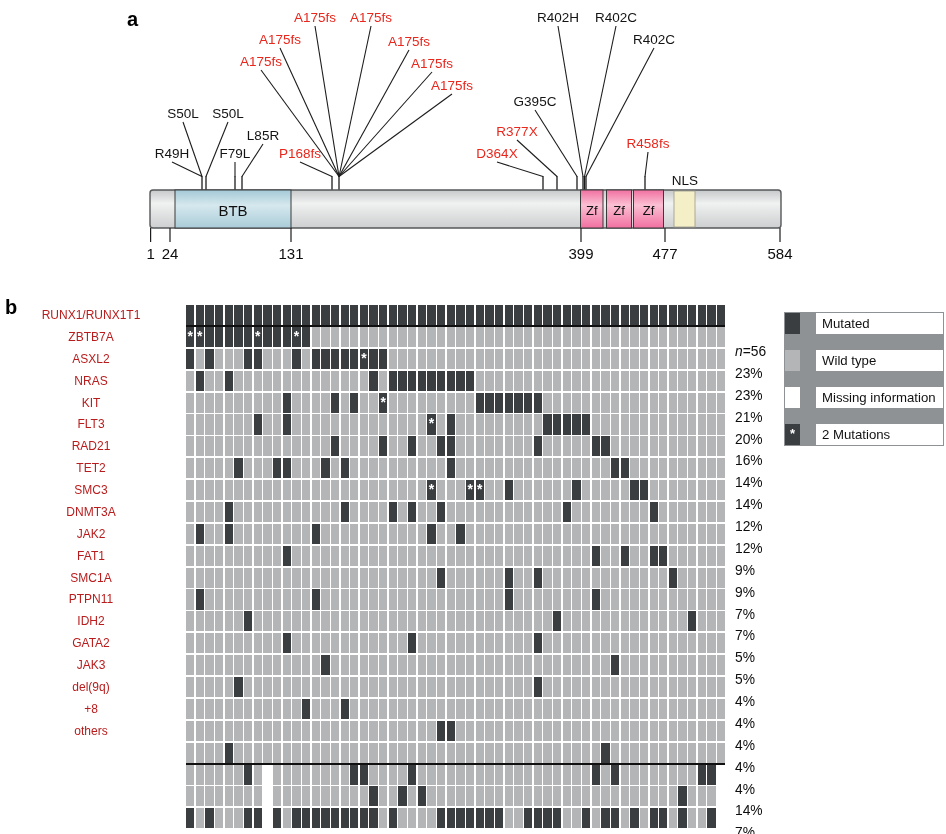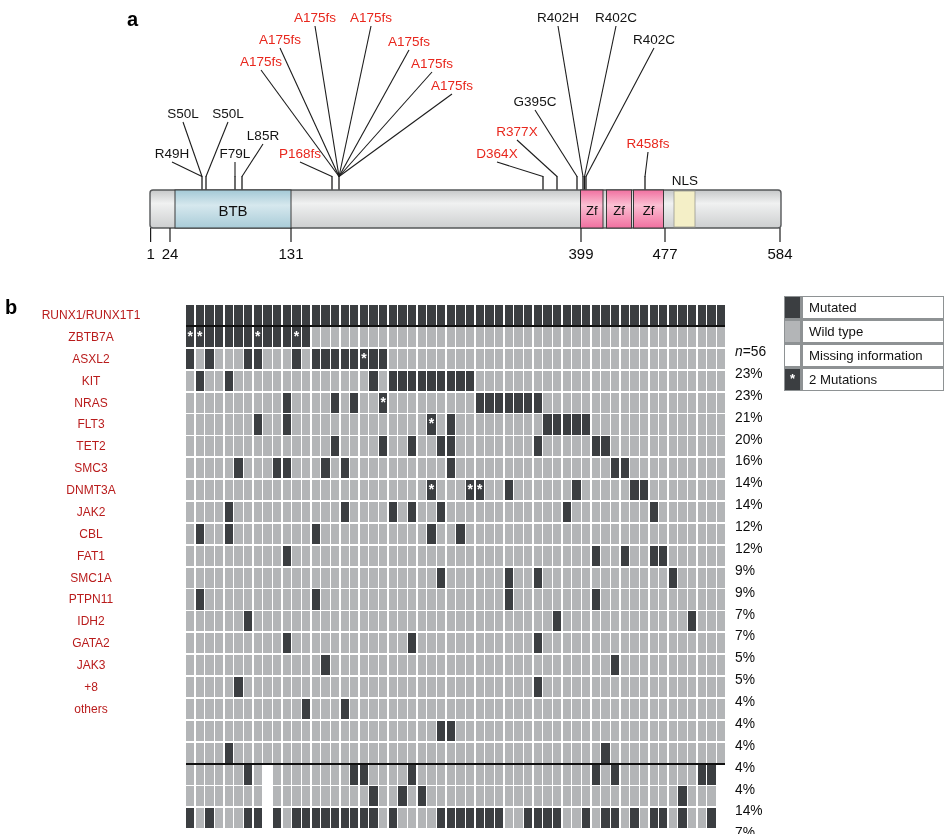--- a/index.html
+++ b/index.html
@@ -20,23 +20,23 @@
   .cell.gray{background:var(--c-wt,#b3b5b7);}
   .cell.missing{background:var(--c-miss,#ffffff);}
   .cell .star{position:absolute;left:0;right:0;top:50%;
     transform:translateY(-58%);text-align:center;color:#fff;
     font-size:14px;font-weight:bold;line-height:14px;}
   #stats{position:absolute;left:735px;top:305px;width:58px;margin-top:36px;}
   #stats .st{height:21.875px;line-height:21.2px;font-size:13.8px;
     white-space:nowrap;color:#0d0d0d;}
   .sep{position:absolute;left:186px;width:539px;height:2px;background:#101010;}
   
-  #legend{position:absolute;left:784px;top:296px;width:158px;
+  #legend{position:absolute;left:784px;top:312px;width:158px;
     border:1px solid #8e9294;background:#8e9294;display:grid;
-    grid-template-columns:15px 1fr;gap:3px;}
+    grid-template-columns:15px 1fr;gap:16px;}
   #legend .sw,#legend .lb{background:#fff;height:21px;}
   #legend .lb{font-size:13.2px;line-height:21px;padding-left:6px;white-space:nowrap;}
   #legend .sw{position:relative;}
   #legend .sw.mutated{background:var(--c-mut,#3b3e41);}
   #legend .sw.wild{background:var(--c-wt,#b3b5b7);}
   #legend .sw.missing{background:#fff;}
   #legend .sw.star{background:var(--c-mut,#3b3e41);}
   #legend .sw .star{position:absolute;left:0;right:0;top:50%;
     transform:translateY(-58%);text-align:center;color:#fff;font-size:13px;
     font-weight:bold;line-height:13px;}
@@ -150,34 +150,35 @@
         <text x="780" y="259" font-size="15" text-anchor="middle" fill="#0d0d0d">584</text>
       </g>
   </svg>
 
   <div id="panelB-letter" class="panel-letter">b</div>
 
   <div id="gene-labels">
       <div class="gl">RUNX1/RUNX1T1</div>
       <div class="gl">ZBTB7A</div>
       <div class="gl">ASXL2</div>
+      <div class="gl">NRAS</div>
       <div class="gl">KIT</div>
-      <div class="gl">NRAS</div>
       <div class="gl">FLT3</div>
+      <div class="gl">RAD21</div>
       <div class="gl">TET2</div>
       <div class="gl">SMC3</div>
       <div class="gl">DNMT3A</div>
       <div class="gl">JAK2</div>
-      <div class="gl">CBL</div>
       <div class="gl">FAT1</div>
       <div class="gl">SMC1A</div>
       <div class="gl">PTPN11</div>
       <div class="gl">IDH2</div>
       <div class="gl">GATA2</div>
       <div class="gl">JAK3</div>
+      <div class="gl">del(9q)</div>
       <div class="gl">+8</div>
       <div class="gl">others</div>
     </div>
   <div id="matrix">
       <div class="mrow">
         <div class="cell dark"></div>
         <div class="cell dark"></div>
         <div class="cell dark"></div>
         <div class="cell dark"></div>
         <div class="cell dark"></div>

